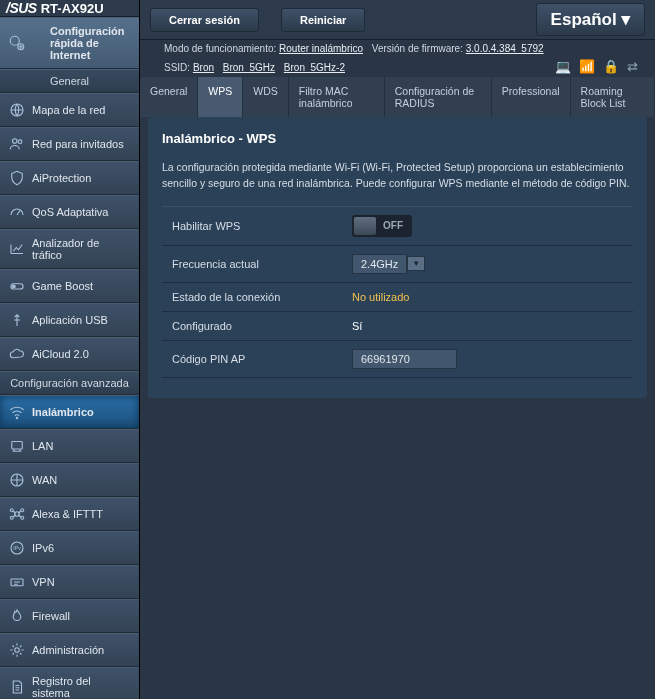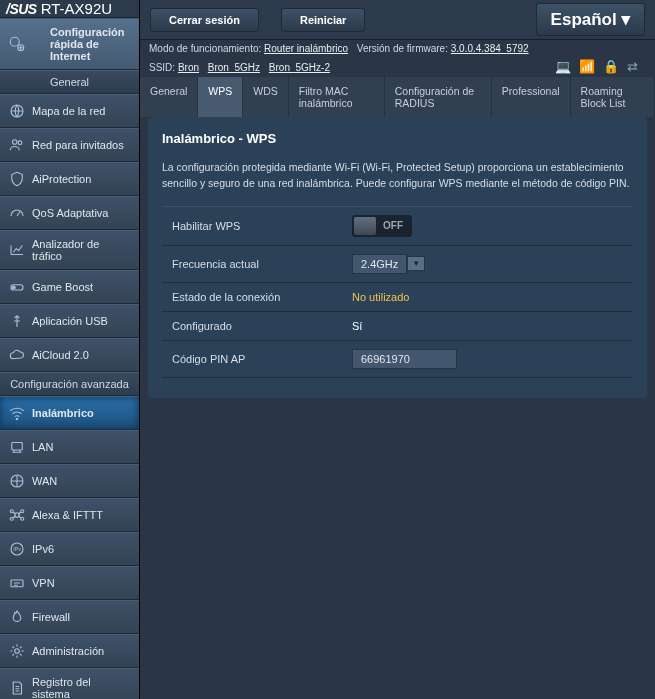--- a/index.html
+++ b/index.html
@@ -1,33 +1,33 @@
 <!DOCTYPE html>
 <html><head>
 <meta charset="utf-8">
 <style>
 * { margin: 0; padding: 0; box-sizing: border-box; }
 body { font-family: Arial, sans-serif; font-size: 12px; background: #2b3a4a; color: #fff; width: 655px; height: 699px; overflow: hidden; }
 .container { display: flex; height: 100%; }
 .sidebar { width: 140px; background: #384a5f; display: flex; flex-direction: column; border-right: 1px solid #000; }
 .logo-row { height: 30px; display: flex; align-items: center; padding: 0 6px; background: #2d3a4b; border-bottom: 1px solid #15202b; }
 .logo { font-weight: bold; font-size: 14px; font-style: italic; letter-spacing: -0.5px; }
-.model { font-size: 15px; margin-left: 4px; font-weight: normal; }
+.model { font-size: 13px; margin-left: 4px; font-weight: bold; }
 .sidebar-header { text-align: center; color: #cfd8e2; font-size: 11px; padding: 5px 0; background: linear-gradient(#384a5f,#2d3d4f); border-top: 1px solid #4a5f75; border-bottom: 1px solid #1e2a36; }
 .nav-item { display: flex; align-items: center; padding: 7px 8px; color: #e0e6ed; cursor: pointer; background: linear-gradient(#3e5168,#334354); border-top: 1px solid #4a5f75; border-bottom: 1px solid #1e2a36; font-size: 11px; }
 .nav-item.highlight { background: linear-gradient(#55708c,#445a72); font-weight: bold; gap: 18px; }
 .nav-item.active { background: linear-gradient(#2a6fa8,#1d4f7b); box-shadow: inset 0 0 8px #0a3558; font-weight: bold; }
 .nav-icon { width: 18px; height: 18px; margin-right: 6px; display: flex; align-items: center; justify-content: center; flex-shrink: 0; }
 .nav-icon svg { width: 18px; height: 18px; }
 .main { flex: 1; display: flex; flex-direction: column; background: #2a3646; }
 .topbar { display: flex; align-items: center; gap: 22px; padding: 3px 10px; background: #2d3a4b; border-bottom: 1px solid #15202b; }
 .top-btn { background: linear-gradient(#3e5168,#2b3a4a); color: #fff; border: 1px solid #1e2a36; padding: 5px 18px; font-size: 11px; font-weight: bold; border-radius: 3px; cursor: pointer; }
 .top-right { margin-left: auto; display: flex; align-items: center; gap: 4px; }
 .lang { background: linear-gradient(#3e5168,#2b3a4a); color: #fff; border: 1px solid #1e2a36; padding: 5px 14px; font-size: 17px; font-weight: bold; border-radius: 3px; cursor: pointer; }
-.info-line { color: #cfd8e2; font-size: 10px; padding: 3px 9px; }
+.info-line { color: #cfd8e2; font-size: 10px; padding: 3px 24px; }
 .info-line .lbl { color: #cfd8e2; }
 .info-line .val { text-decoration: underline; color: #e8edf3; margin-right: 6px; }
 .status-icons { display: flex; gap: 8px; justify-content: flex-end; padding: 2px 12px 4px; }
 .status-icons span { width: 16px; height: 14px; color: #8aa0b5; font-size: 13px; }
 .tabs { display: flex; background: #313f51; }
 .tab { padding: 8px 10px; font-size: 10.5px; color: #c6d0db; cursor: pointer; border-right: 1px solid #25303d; }
 .tab.active { background: #475a70; color: #fff; }
 .content { padding: 14px 14px 20px; background: #2a4158; margin: 0 8px 8px; border-radius: 4px; }
 .page-title { font-size: 13px; font-weight: bold; margin-bottom: 14px; color: #fff; }
 .desc { font-size: 10.5px; color: #d7dee7; line-height: 1.5; margin-bottom: 14px; }

